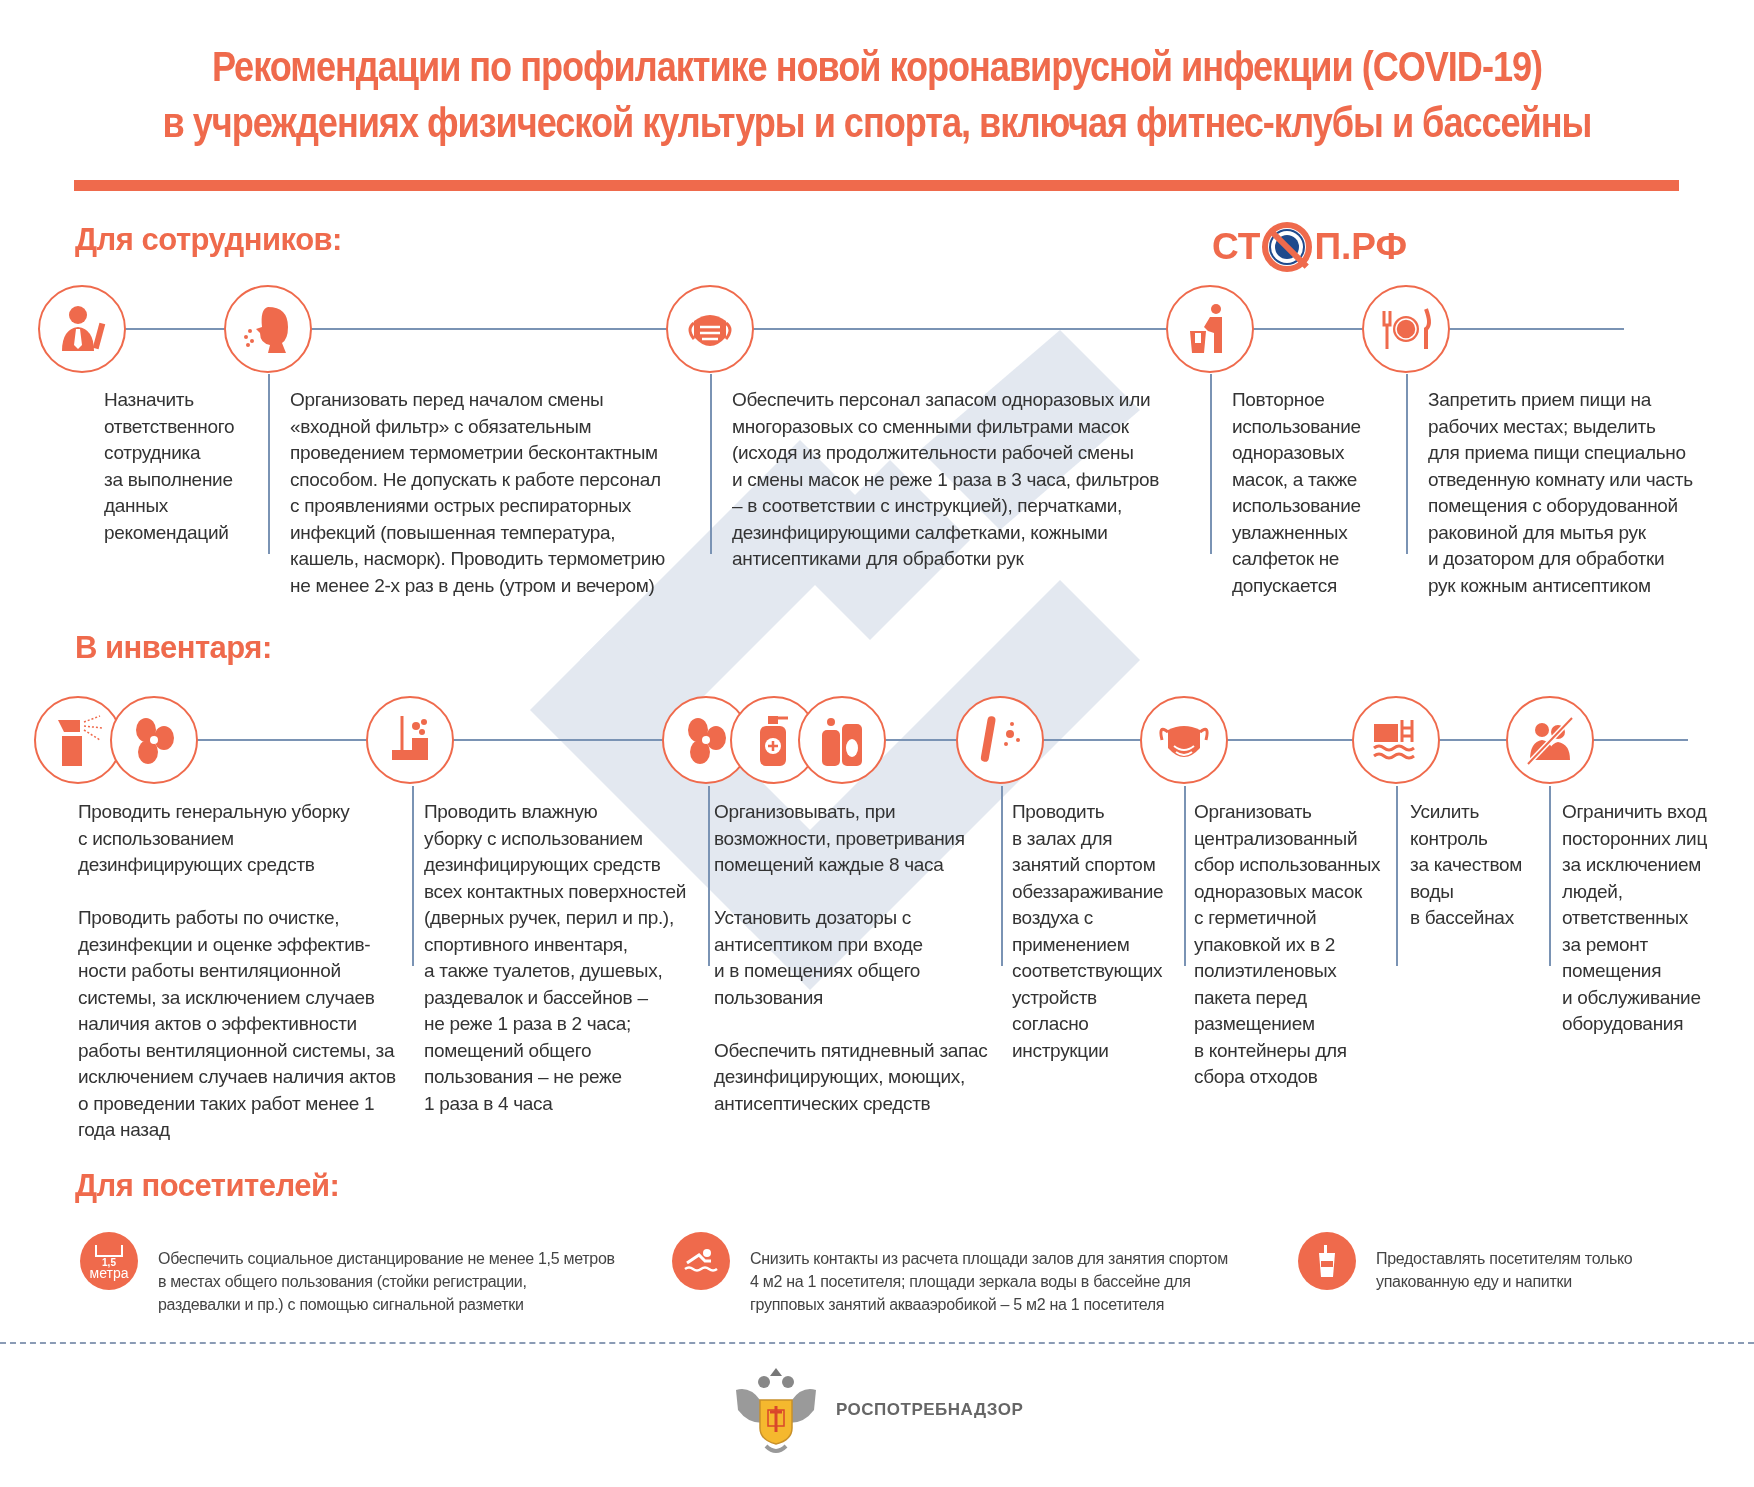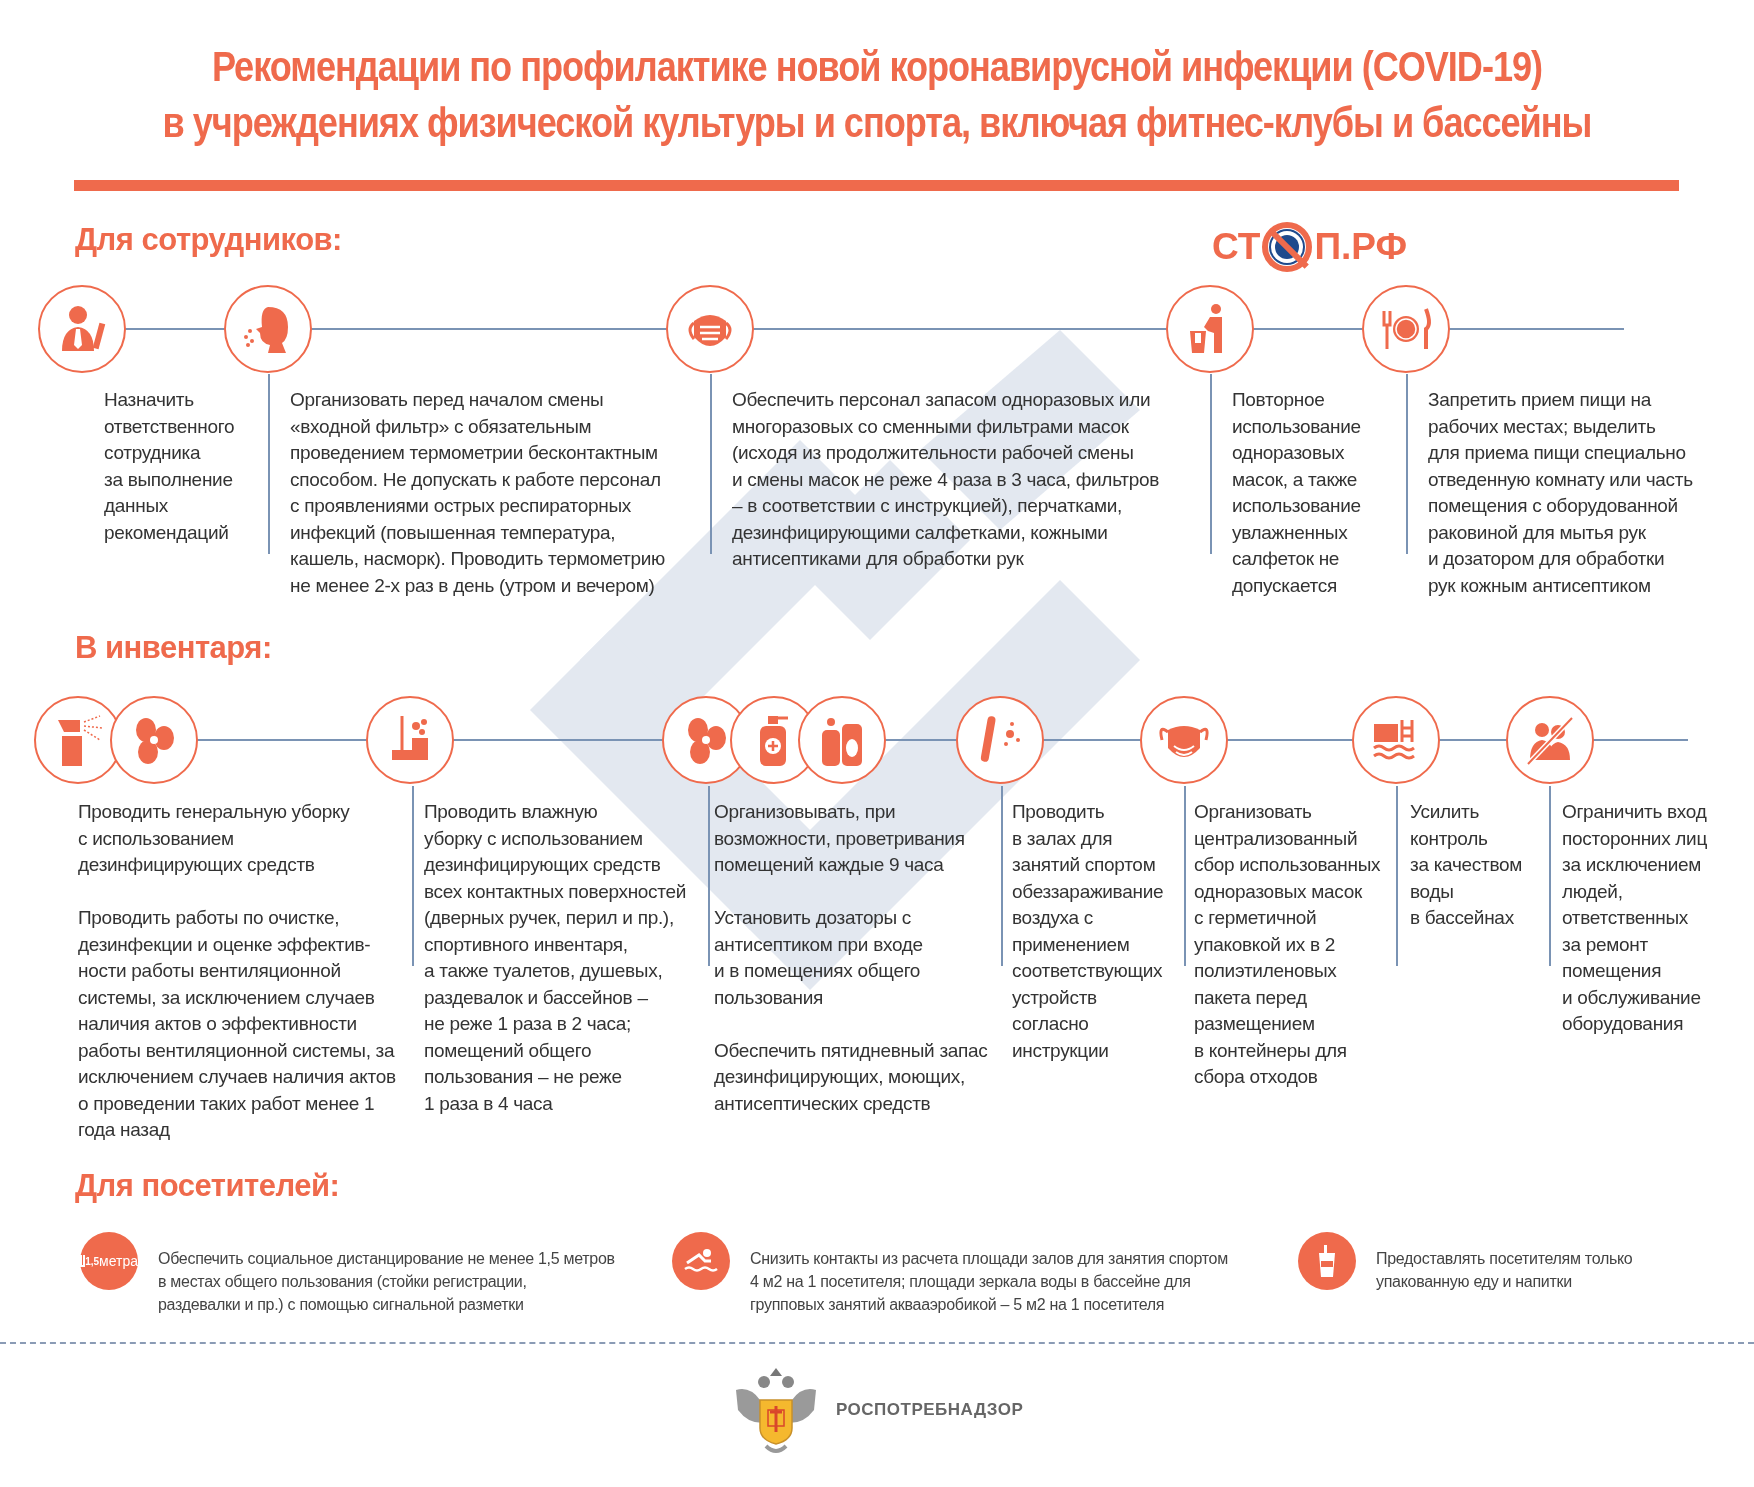--- a/index.html
+++ b/index.html
@@ -110,21 +110,21 @@
 «входной фильтр» с обязательным
 проведением термометрии бесконтактным
 способом. Не допускать к работе персонал
 с проявлениями острых респираторных
 инфекций (повышенная температура,
 кашель, насморк). Проводить термометрию
 не менее 2-х раз в день (утром и вечером)</div>
 <div class="abs txt" style="left:732px;top:387px;">Обеспечить персонал запасом одноразовых или
 многоразовых со сменными фильтрами масок
 (исходя из продолжительности рабочей смены
-и смены масок не реже 4 раза в 3 часа, фильтров
+и смены масок не реже 1 раза в 3 часа, фильтров
 – в соответствии с инструкцией), перчатками,
 дезинфицирующими салфетками, кожными
 антисептиками для обработки рук</div>
 <div class="abs txt" style="left:1232px;top:387px;">Повторное
 использование
 одноразовых
 масок, а также
 использование
 увлажненных
 салфеток не
@@ -250,21 +250,21 @@
 (дверных ручек, перил и пр.),
 спортивного инвентаря,
 а также туалетов, душевых,
 раздевалок и бассейнов –
 не реже 1 раза в 2 часа;
 помещений общего
 пользования – не реже
 1 раза в 4 часа</div>
 <div class="abs txt" style="left:714px;top:799px;">Организовывать, при
 возможности, проветривания
-помещений каждые 9 часа
+помещений каждые 8 часа
 
 Установить дозаторы с
 антисептиком при входе
 и в помещениях общего
 пользования
 
 Обеспечить пятидневный запас
 дезинфицирующих, моющих,
 антисептических средств</div>
 <div class="abs txt" style="left:1012px;top:799px;">Проводить
@@ -298,21 +298,21 @@
 за исключением
 людей,
 ответственных
 за ремонт
 помещения
 и обслуживание
 оборудования</div>
 
 <div class="abs section-h" style="left:75px;top:1168px;">Для посетителей:</div>
 
-<div class="abs vis-icon" style="left:80px;top:1232px;flex-direction:row;">
+<div class="abs vis-icon" style="left:80px;top:1232px;flex-direction:column;">
   <div style="width:28px;height:12px;border:2px solid #fff;border-top:none;box-sizing:border-box;"></div>
   <div style="font-size:10px;font-weight:bold;line-height:11px;">1,5</div>
   <div style="font-size:14px;font-weight:normal;line-height:10px;">метра</div>
 </div>
 <div class="abs vis-txt" style="left:158px;top:1247px;">Обеспечить социальное дистанцирование не менее 1,5 метров
 в местах общего пользования  (стойки регистрации,
 раздевалки и пр.) с помощью сигнальной разметки</div>
 
 <div class="abs vis-icon" style="left:672px;top:1232px;">
   <svg viewBox="0 0 40 40" width="40" height="40">

